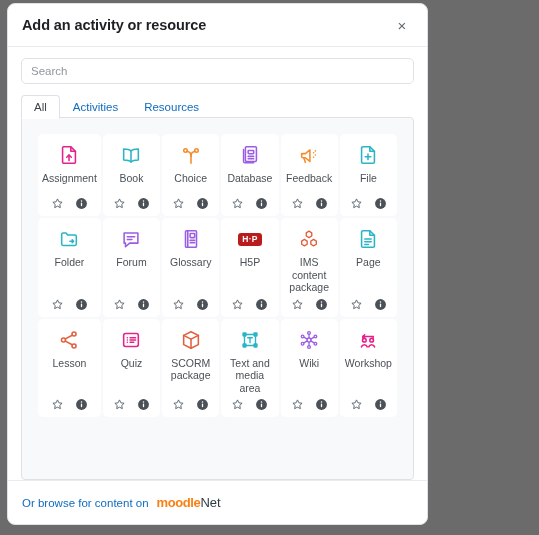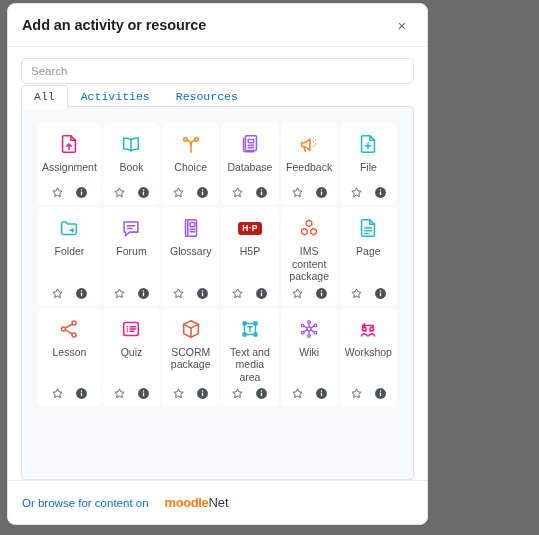--- a/index.html
+++ b/index.html
@@ -56,26 +56,26 @@
     font-size: 11.5px;
     color: #3d444b;
     font-family: "Liberation Sans", sans-serif;
     outline: none;
     background: #fff;
   }
   #search-input::placeholder { color: #8f979e; }
   
   #tabs {
     display: flex;
-    align-items: flex-start;
+    align-items: center;
     padding: 0 13px;
+    margin-top: 11px;
     height: 22px;
     position: relative;
     z-index: 2;
-    font-family: Liberation Mono, monospace;
   }
   .tab {
     font-size: 11.5px;
     padding: 4px 12px 4px 12px;
     color: #0f6cbf;
     cursor: pointer;
     border: 1px solid transparent;
     border-radius: 4px 4px 0 0;
     background: transparent;
     line-height: 14px;
@@ -158,21 +158,21 @@
     display: flex;
     align-items: center;
     padding: 0 14px;
   }
   #moodlenet-link {
     font-size: 11.5px;
     color: #0f6cbf;
     text-decoration: none;
     display: flex;
     align-items: baseline;
-    gap: 16px;
+    gap: 8px;
     cursor: pointer;
   }
   .mn-logo {
     display: inline-flex;
     align-items: baseline;
     font-weight: bold;
     font-size: 13px;
     letter-spacing: -0.4px;
   }
   .mn-moodle { color: #f98012; }

